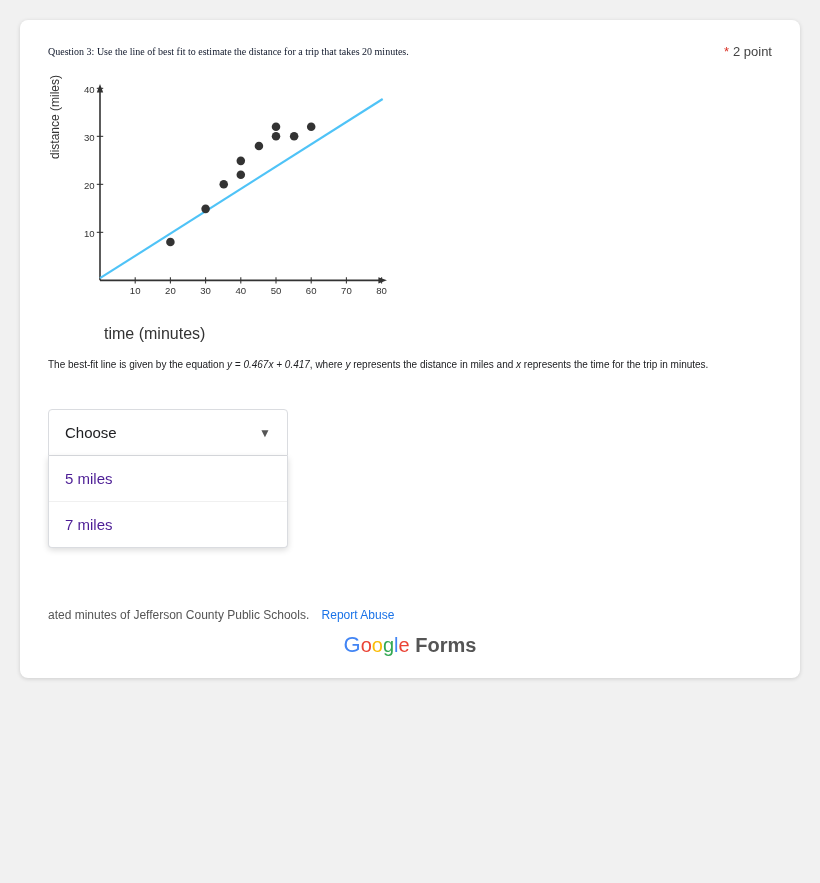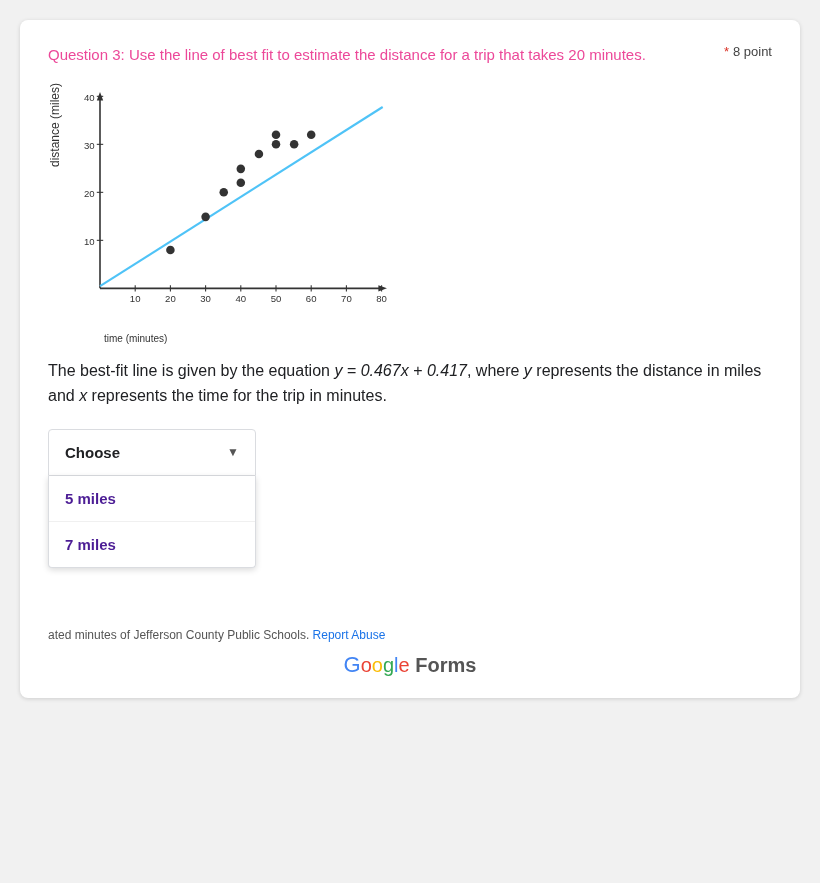--- a/index.html
+++ b/index.html
@@ -21,24 +21,25 @@
       box-shadow: 0 1px 4px rgba(0,0,0,0.15);
       position: relative;
     }
     .question-header {
       display: flex;
       align-items: flex-start;
       justify-content: space-between;
       margin-bottom: 16px;
     }
     .question-text {
-      font-size: 15px;
-      color: #ec4899;
+      font-size: 10px;
+      color: #0f172a;
       line-height: 1.5;
       flex: 1;
+      font-family: Liberation Serif, serif;
     }
     .point-badge {
       font-size: 13px;
       color: #444;
       white-space: nowrap;
       margin-left: 12px;
       display: flex;
       align-items: center;
       gap: 4px;
     }
@@ -70,34 +71,33 @@
       position: relative;
       width: 320px;
       height: 240px;
     }
     svg.chart-svg {
       width: 320px;
       height: 240px;
       overflow: visible;
     }
     .equation-text {
-      font-size: 16px;
+      font-size: 10px;
       color: #202124;
       line-height: 1.6;
-      margin-bottom: 20px;
+      margin-bottom: 36px;
     }
     .equation-text em {
       font-style: italic;
     }
     
     .dropdown-wrapper {
       position: relative;
-      width: 208px;
+      width: 240px;
       z-index: 10;
-      font-weight: bold;
     }
     .dropdown-selected {
       background: #fff;
       border: 1px solid #dadce0;
       border-radius: 4px 4px 0 0;
       padding: 14px 16px;
       font-size: 15px;
       color: #202124;
       cursor: pointer;
       display: flex;
@@ -123,20 +123,21 @@
       border-bottom: none;
     }
     .footer-text {
       font-size: 12px;
       color: #555;
       margin-top: 60px;
     }
     .footer-text a {
       color: #1a73e8;
       text-decoration: none;
+      margin-left: 9px;
     }
     .google-forms-footer {
       text-align: center;
       margin-top: 10px;
       font-size: 20px;
       color: #555;
     }
     .google-forms-footer span.google-g {
       color: #4285f4;
       font-size: 22px;
@@ -153,21 +154,21 @@
 
 <div class="card">
 
   <div class="question-header">
     <div class="question-text">
       <span>Question 3:</span>
       <span>Use the line of best fit to estimate the distance for a trip that takes 20 minutes.</span>
     </div>
     <div class="point-badge">
       <span class="required-star">*</span>
-      <span>8 point</span>
+      <span>2 point</span>
     </div>
   </div>
 
 
   <div class="chart-container">
     <div class="y-label">distance (miles)</div>
     <div class="chart-area">
       <svg class="chart-svg" viewBox="0 0 300 220">
 
         <line x1="30" y1="10" x2="30" y2="190" stroke="#333" stroke-width="1.5"></line>
@@ -221,21 +222,21 @@
 
         <circle cx="195" cy="46" r="4" fill="#333"></circle>
 
         <circle cx="212" cy="55" r="4" fill="#333"></circle>
 
         <circle cx="228" cy="46" r="4" fill="#333"></circle>
       </svg>
     </div>
   </div>
 
-  <div style="font-size:10px; color:#333; text-align:left; margin-left:56px; margin-top:-8px; margin-bottom:14px;">time (minutes)</div>
+  <div style="font-size:16px; color:#333; text-align:left; margin-left:56px; margin-top:-8px; margin-bottom:14px;">time (minutes)</div>
 
   <div class="equation-text">
     <span>The best-fit line is given by the equation </span><em>y = 0.467x + 0.417</em><span>, where </span><em>y</em><span> represents the distance in miles and </span><em>x</em><span> represents the time for the trip in minutes.</span>
   </div>
 
   <div class="dropdown-wrapper">
     <div class="dropdown-selected">
       <span>Choose</span>
       <span style="font-size:12px; color:#555;">▼</span>
     </div>

